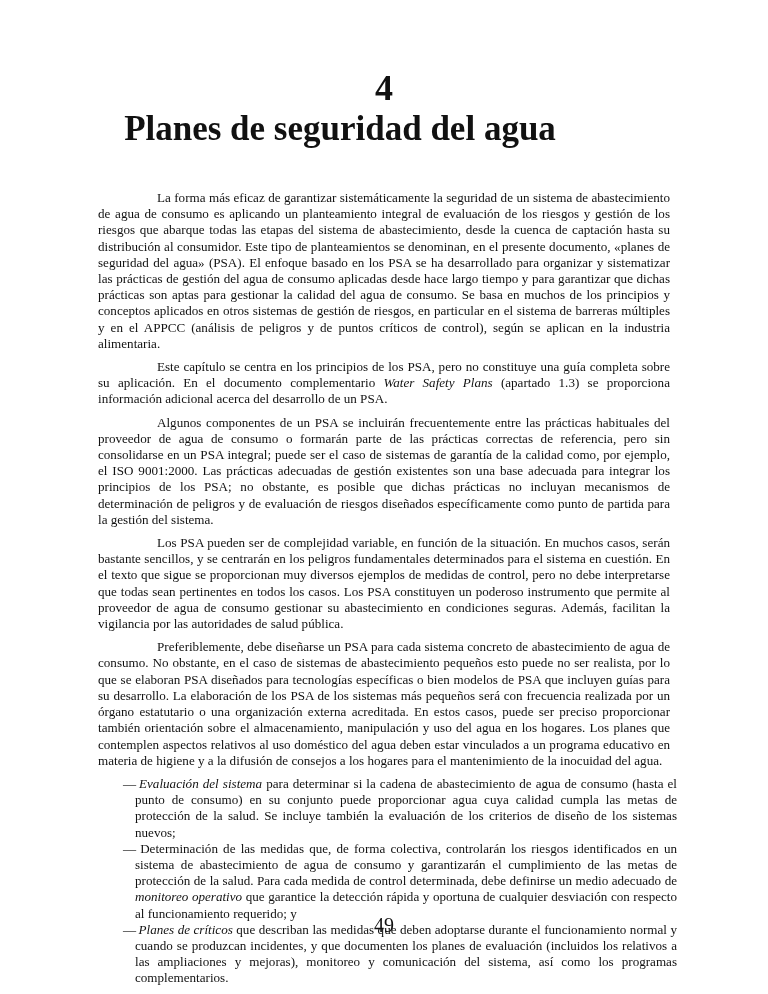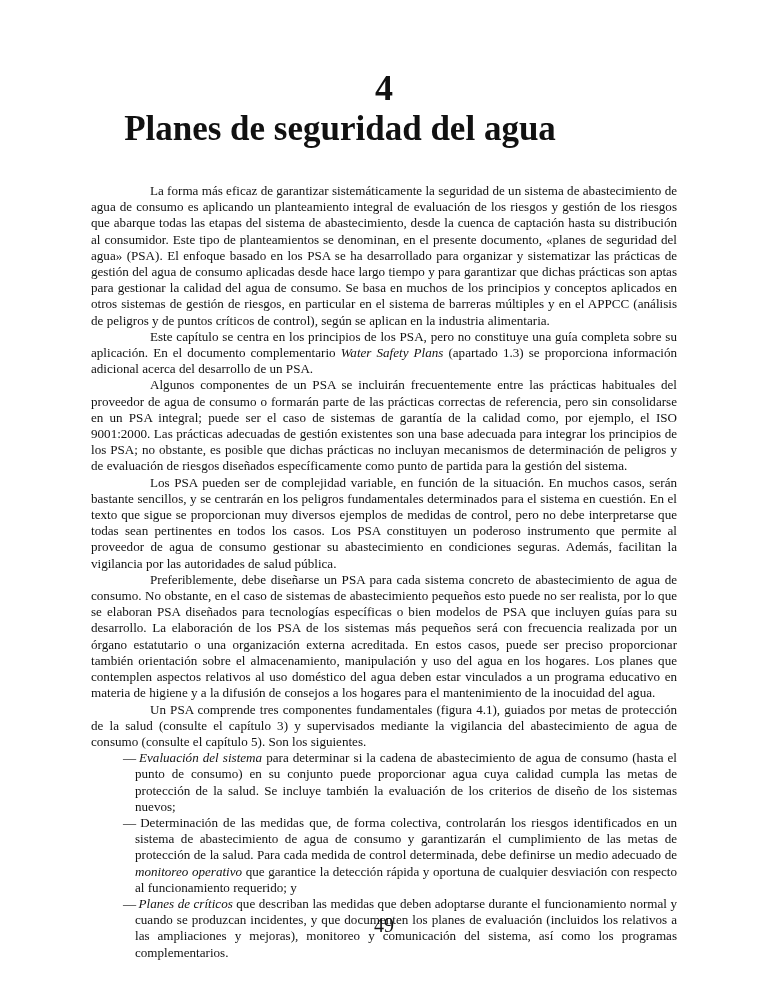--- a/index.html
+++ b/index.html
@@ -4,40 +4,39 @@
 <style>
   html, body { margin: 0; padding: 0; background: #ffffff; }
   body { width: 768px; height: 994px; position: relative; overflow: hidden;
          font-family: "Liberation Serif", "DejaVu Serif", serif; color: #111; }
   .chapter-num { position: absolute; top: 68px; left: 0; width: 768px; text-align: center;
                  font-size: 36px; font-weight: bold; line-height: 40px; }
   .chapter-title { position: absolute; top: 108px; left: 0; width: 680px; text-align: center;
                    font-size: 35px; font-weight: bold; line-height: 42px; }
   .body { position: absolute; top: 183px; left: 91px; width: 586px;
           font-size: 13.1px; line-height: 16.2px; text-align: justify; }
-  .body p { margin: 0; text-indent: 59px; }
+  .body p { margin: 7px; text-indent: 59px; }
   .body ul { margin: 0; padding: 0; list-style: none; }
   .body li { position: relative; padding-left: 12px; text-indent: -12px; margin-left: 32px; }
   .body li .dash { display: inline-block; width: 12px; text-indent: 0; }
   em { }
   .page-num { position: absolute; top: 914px; left: 0; width: 768px; text-align: center; font-size: 20px; }
 </style>
 </head>
 <body>
 
 <div class="chapter-num">4</div>
 <div class="chapter-title">Planes de seguridad del agua</div>
 
 <div class="body">
   <p>La forma más eficaz de garantizar sistemáticamente la seguridad de un sistema de abastecimiento de agua de consumo es aplicando un planteamiento integral de evaluación de los riesgos y gestión de los riesgos que abarque todas las etapas del sistema de abastecimiento, desde la cuenca de captación hasta su distribución al consumidor. Este tipo de planteamientos se denominan, en el presente documento, «planes de seguridad del agua» (PSA). El enfoque basado en los PSA se ha desarrollado para organizar y sistematizar las prácticas de gestión del agua de consumo aplicadas desde hace largo tiempo y para garantizar que dichas prácticas son aptas para gestionar la calidad del agua de consumo. Se basa en muchos de los principios y conceptos aplicados en otros sistemas de gestión de riesgos, en particular en el sistema de barreras múltiples y en el APPCC (análisis de peligros y de puntos críticos de control), según se aplican en la industria alimentaria.</p>
   <p><span>Este capítulo se centra en los principios de los PSA, pero no constituye una guía completa sobre su aplicación. En el documento complementario </span><em>Water Safety Plans</em><span> (apartado 1.3) se proporciona información adicional acerca del desarrollo de un PSA.</span></p>
   <p>Algunos componentes de un PSA se incluirán frecuentemente entre las prácticas habituales del proveedor de agua de consumo o formarán parte de las prácticas correctas de referencia, pero sin consolidarse en un PSA integral; puede ser el caso de sistemas de garantía de la calidad como, por ejemplo, el ISO 9001:2000. Las prácticas adecuadas de gestión existentes son una base adecuada para integrar los principios de los PSA; no obstante, es posible que dichas prácticas no incluyan mecanismos de determinación de peligros y de evaluación de riesgos diseñados específicamente como punto de partida para la gestión del sistema.</p>
   <p>Los PSA pueden ser de complejidad variable, en función de la situación. En muchos casos, serán bastante sencillos, y se centrarán en los peligros fundamentales determinados para el sistema en cuestión. En el texto que sigue se proporcionan muy diversos ejemplos de medidas de control, pero no debe interpretarse que todas sean pertinentes en todos los casos. Los PSA constituyen un poderoso instrumento que permite al proveedor de agua de consumo gestionar su abastecimiento en condiciones seguras. Además, facilitan la vigilancia por las autoridades de salud pública.</p>
   <p>Preferiblemente, debe diseñarse un PSA para cada sistema concreto de abastecimiento de agua de consumo. No obstante, en el caso de sistemas de abastecimiento pequeños esto puede no ser realista, por lo que se elaboran PSA diseñados para tecnologías específicas o bien modelos de PSA que incluyen guías para su desarrollo. La elaboración de los PSA de los sistemas más pequeños será con frecuencia realizada por un órgano estatutario o una organización externa acreditada. En estos casos, puede ser preciso proporcionar también orientación sobre el almacenamiento, manipulación y uso del agua en los hogares. Los planes que contemplen aspectos relativos al uso doméstico del agua deben estar vinculados a un programa educativo en materia de higiene y a la difusión de consejos a los hogares para el mantenimiento de la inocuidad del agua.</p>
-  <p>Un PSA comprende tres componentes fundamentales (figura 4.1), guiados por metas de protección de la salud (consulte el capítulo 3) y supervisados mediante la vigilancia del abastecimiento de agua de consumo (consulte el capítulo 5). Son los siguientes.</p>
   <ul>
     <li><span class="dash">—</span> <em>Evaluación del sistema</em><span> para determinar si la cadena de abastecimiento de agua de consumo (hasta el punto de consumo) en su conjunto puede proporcionar agua cuya calidad cumpla las metas de protección de la salud. Se incluye también la evaluación de los criterios de diseño de los sistemas nuevos;</span></li>
     <li><span class="dash">—</span><span> Determinación de las medidas que, de forma colectiva, controlarán los riesgos identificados en un sistema de abastecimiento de agua de consumo y garantizarán el cumplimiento de las metas de protección de la salud. Para cada medida de control determinada, debe definirse un medio adecuado de </span><em>monitoreo operativo</em><span> que garantice la detección rápida y oportuna de cualquier desviación con respecto al funcionamiento requerido; y</span></li>
     <li><span class="dash">—</span> <em>Planes de críticos</em><span> que describan las medidas que deben adoptarse durante el funcionamiento normal y cuando se produzcan incidentes, y que documenten los planes de evaluación (incluidos los relativos a las ampliaciones y mejoras), monitoreo y comunicación del sistema, así como los programas complementarios.</span></li>
   </ul>
 </div>
 
 <div class="page-num">49</div>
 
 </body></html>

